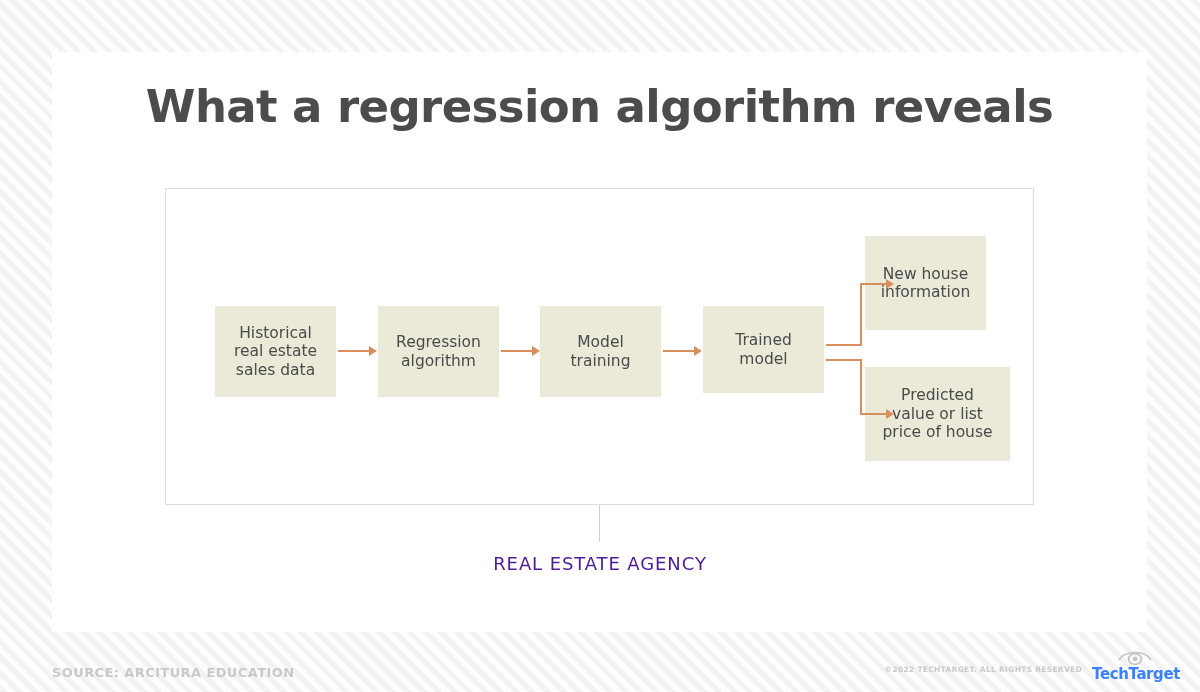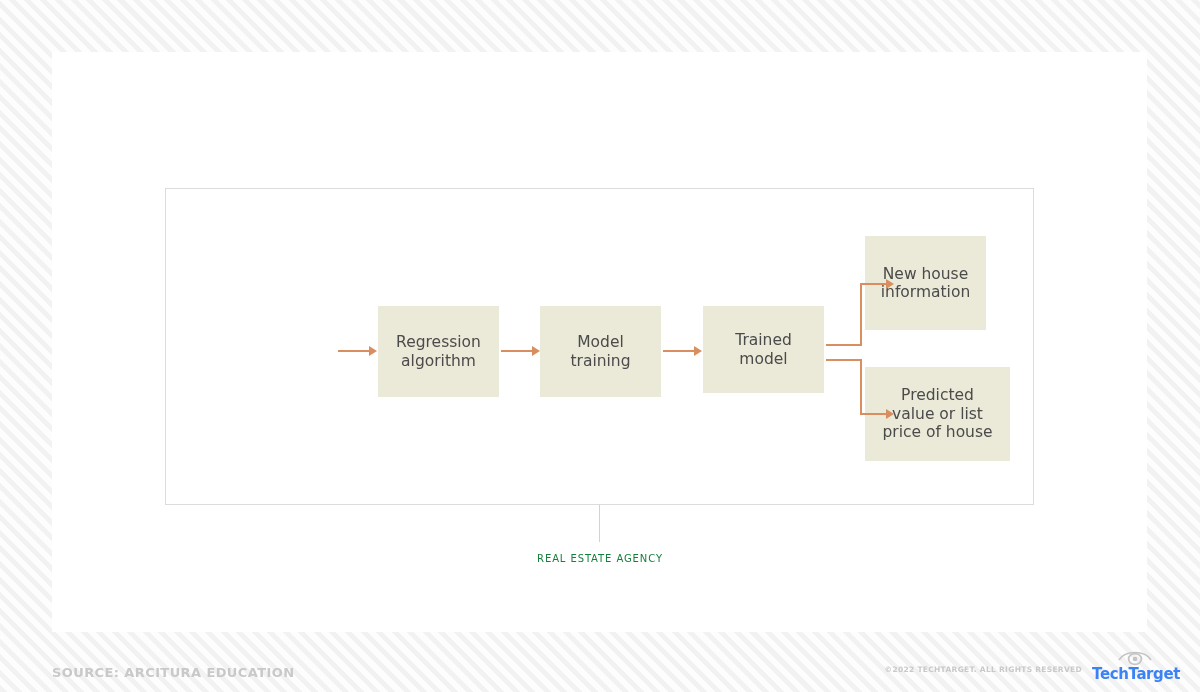--- a/index.html
+++ b/index.html
@@ -125,23 +125,23 @@
     height: 37px;
     background: #d2d2d2;
   }
   .panel-caption {
     position: absolute;
     left: 0;
     top: 553px;
     width: 1200px;
     text-align: center;
     font-family: "DejaVu Sans", sans-serif;
-    font-size: 10px;
+    font-size: 18px;
     letter-spacing: 0.9px;
-    color: #15803d;
+    color: #4c1d95;
   }
 
   
   .footer-source {
     position: absolute;
     left: 52px;
     top: 665px;
     font-family: "DejaVu Sans", sans-serif;
     font-size: 13px;
     font-weight: bold;
@@ -183,23 +183,27 @@
     position: absolute;
     left: 30px;
     top: 0px;
   }
 </style>
 </head>
 <body>
 
 <div class="card">
 
+  <div class="page-title">What a regression algorithm reveals</div>
 
   <div class="diagram-panel">
 
+    <div class="flow-box box-historical" style="white-space: pre-line;">Historical
+real estate
+sales data</div>
 
     <div class="flow-box box-regression" style="white-space: pre-line;">Regression
 algorithm</div>
 
     <div class="flow-box box-training" style="white-space: pre-line;">Model
 training</div>
 
     <div class="flow-box box-newhouse" style="white-space: pre-line;">New house
 information</div>
 

